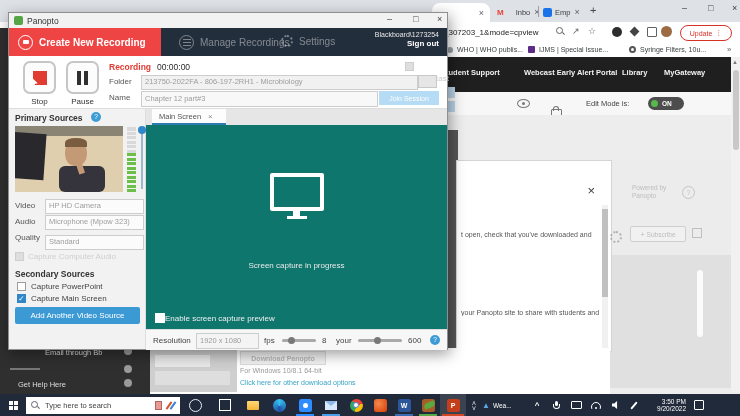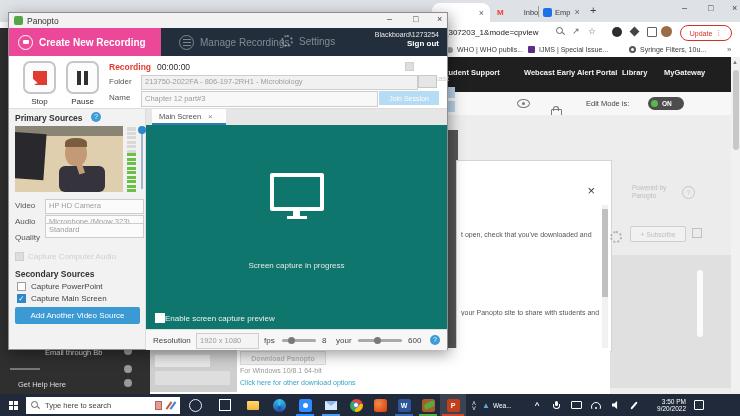--- a/index.html
+++ b/index.html
@@ -27,21 +27,21 @@
   .sb-item{font-size:7.5px;color:#dcdcdc}
   .sb-dot{width:8px;height:8px;border-radius:50%;background:#9a9a9a}
   .scrollbar{left:731px;top:57px;width:9px;height:335px;background:#f1f1f1}
   .dlg{background:#fff;border:1px solid #d4d4d4}
   .graytxt{color:#bdbdbd}
   
   .pw{left:8px;top:12px;width:438px;height:336px;background:#fff;border:1px solid #8f8f8f;
       box-shadow:2px 4px 14px rgba(0,0,0,.4)}
   .pw-title{left:0;top:0;width:100%;height:15px;background:#f2f2f2}
   .pw-header{left:0;top:15px;width:100%;height:28px;background:#232e3c}
-  .pw-bluetab{left:0;top:0;width:152px;height:28px;background:#ec4899}
+  .pw-bluetab{left:0;top:0;width:152px;height:28px;background:#ef4444}
   .hdr-txt{font-size:10px;color:#fff;font-weight:bold}
   .dim{opacity:.42}
   .hamb{width:8px;height:7px;background:linear-gradient(#fff 0 1px,transparent 1px 3px,#fff 3px 4px,transparent 4px 6px,#fff 6px 7px)}
   .circ-ico{width:13px;height:13px;border:1.3px solid #fff;border-radius:50%}
   .gearc{width:8px;height:8px;border:2px dotted #fff;border-radius:50%}
   .lbl{font-size:8px;color:#555}
   .inp{background:#f1f1f1;border:1px solid #cdcdcd;font-size:7.5px;color:#9d9d9d;
        line-height:12px;padding-left:3px;overflow:hidden;white-space:nowrap}
   .cb{width:9px;height:9px;border:1px solid #9d9d9d;background:#fff;box-sizing:border-box}
   .cb-dis{background:#dedede;border-color:#cfcfcf}
@@ -103,21 +103,21 @@
 <div class="screen">
 
   <div>
 
     <div class="abs tabstrip">
       <div class="abs tab-active f" style="left:432px;top:3px;width:58px;height:19px;justify-content:flex-end;padding-right:6px;box-sizing:border-box">
         <span class="tab-x">×</span>
       </div>
       <div class="abs f" style="left:497px;top:4px;width:38px;height:16px">
         <span style="color:#ea4335;font-size:8px;font-weight:bold">M</span>
-        <span class="tab-label" style="margin-left:20px">Inbo</span>
+        <span class="tab-label" style="margin-left:12px">Inbo</span>
         <span class="tab-x" style="margin-left:4px">×</span>
       </div>
       <div class="abs" style="left:538px;top:6px;width:1px;height:11px;background:#9aa0a6"></div>
       <div class="abs f" style="left:543px;top:4px;width:38px;height:16px">
         <span style="width:9px;height:9px;border-radius:2px;background:#1a73e8;display:inline-block"></span>
         <span class="tab-label" style="margin-left:3px">Emp</span>
         <span class="tab-x" style="margin-left:4px">×</span>
       </div>
       <div class="abs" style="left:590px;top:4px;font-size:11px;color:#444">+</div>
       <div class="abs winctl" style="left:682px;top:3px">–</div>
@@ -297,21 +297,21 @@
       <div class="abs meter-gray" style="left:118px;top:17px;width:9px;height:27px"></div>
       <div class="abs meter-green" style="left:118px;top:44px;width:9px;height:39px"></div>
       <div class="abs" style="left:132px;top:20px;width:2px;height:60px;background:#9db8cc"></div>
       <div class="abs" style="left:129px;top:17px;width:8px;height:8px;border-radius:50%;background:#2f86c8"></div>
 
       <div class="abs lbl" style="left:6px;top:92px">Video</div>
       <div class="abs inp" style="left:36px;top:90px;width:94px;height:13px;background:#fbfbfb">HP HD Camera</div>
       <div class="abs lbl" style="left:6px;top:108px">Audio</div>
       <div class="abs inp" style="left:36px;top:106px;width:94px;height:13px;background:#fbfbfb">Microphone (Mpow 323)</div>
       <div class="abs lbl" style="left:6px;top:124px">Quality</div>
-      <div class="abs inp" style="left:36px;top:114px;width:94px;height:13px;background:#fbfbfb">Standard</div>
+      <div class="abs inp" style="left:36px;top:126px;width:94px;height:13px;background:#fbfbfb">Standard</div>
 
       <div class="abs cb cb-dis" style="left:6px;top:143px"></div>
       <div class="abs" style="left:19px;top:143px;font-size:8px;color:#cfcfcf">Capture Computer Audio</div>
 
       <div class="abs ptitle" style="left:6px;top:160px">Secondary Sources</div>
       <div class="abs cb" style="left:8px;top:173px"></div>
       <div class="abs" style="left:22px;top:173px;font-size:8px;color:#444">Capture PowerPoint</div>
       <div class="abs cb cb-on" style="left:8px;top:185px">✓</div>
       <div class="abs" style="left:22px;top:185px;font-size:8px;color:#444">Capture Main Screen</div>
       <div class="abs bluebtn fc" style="left:6px;top:198px;width:125px;height:17px;font-size:8px">Add Another Video Source</div>

